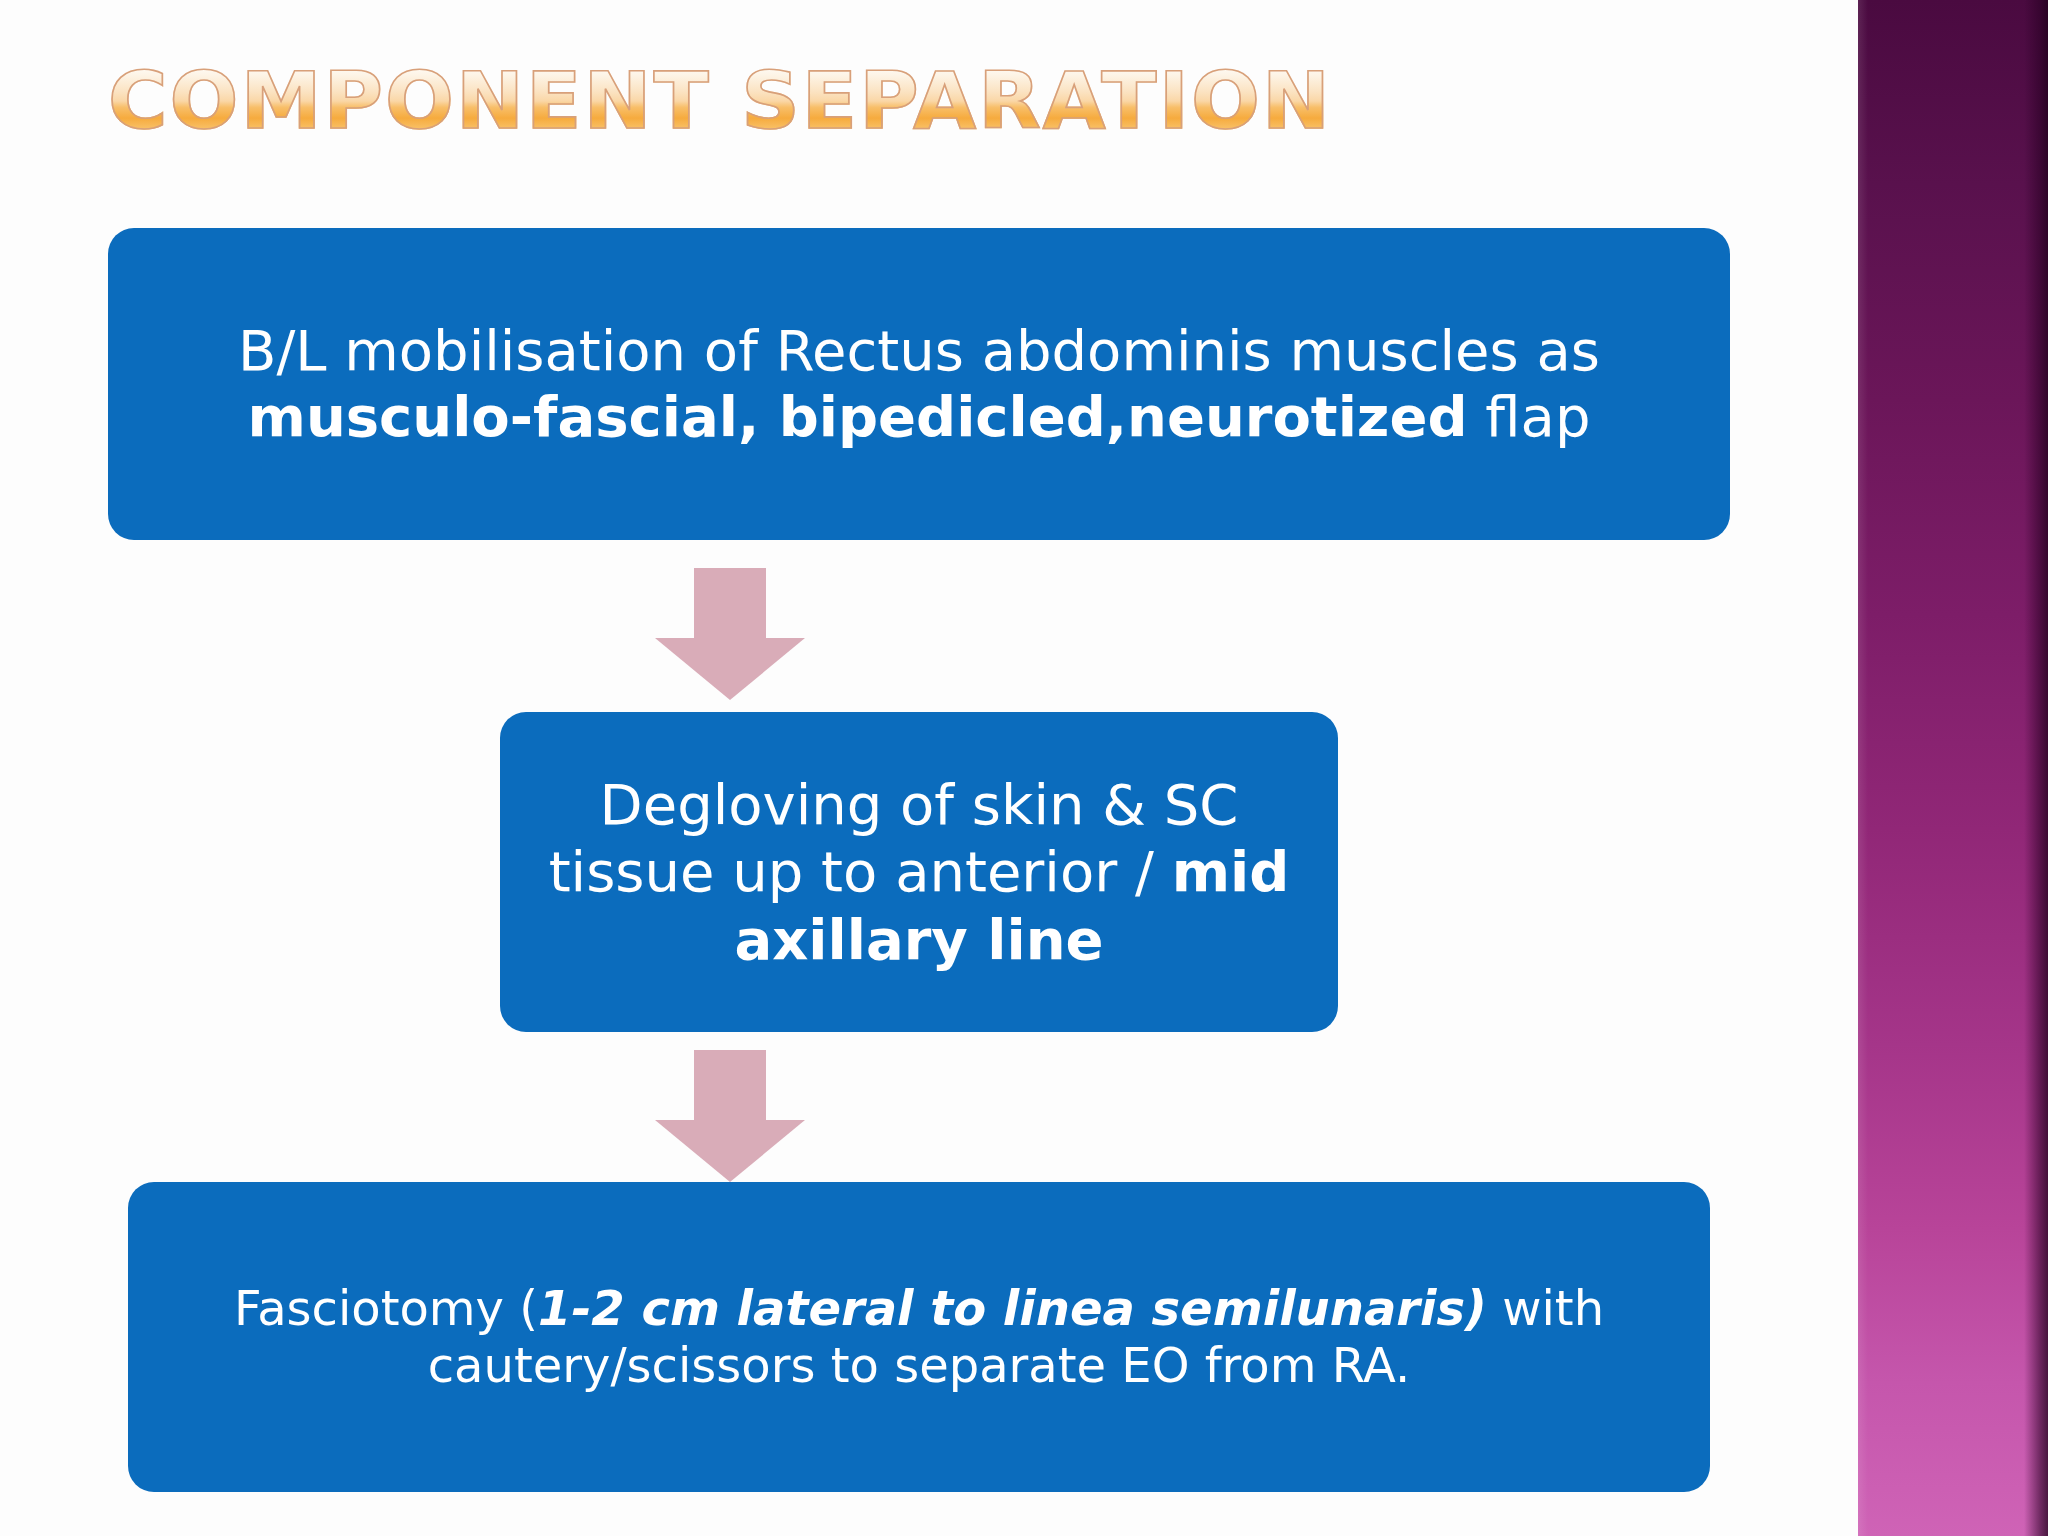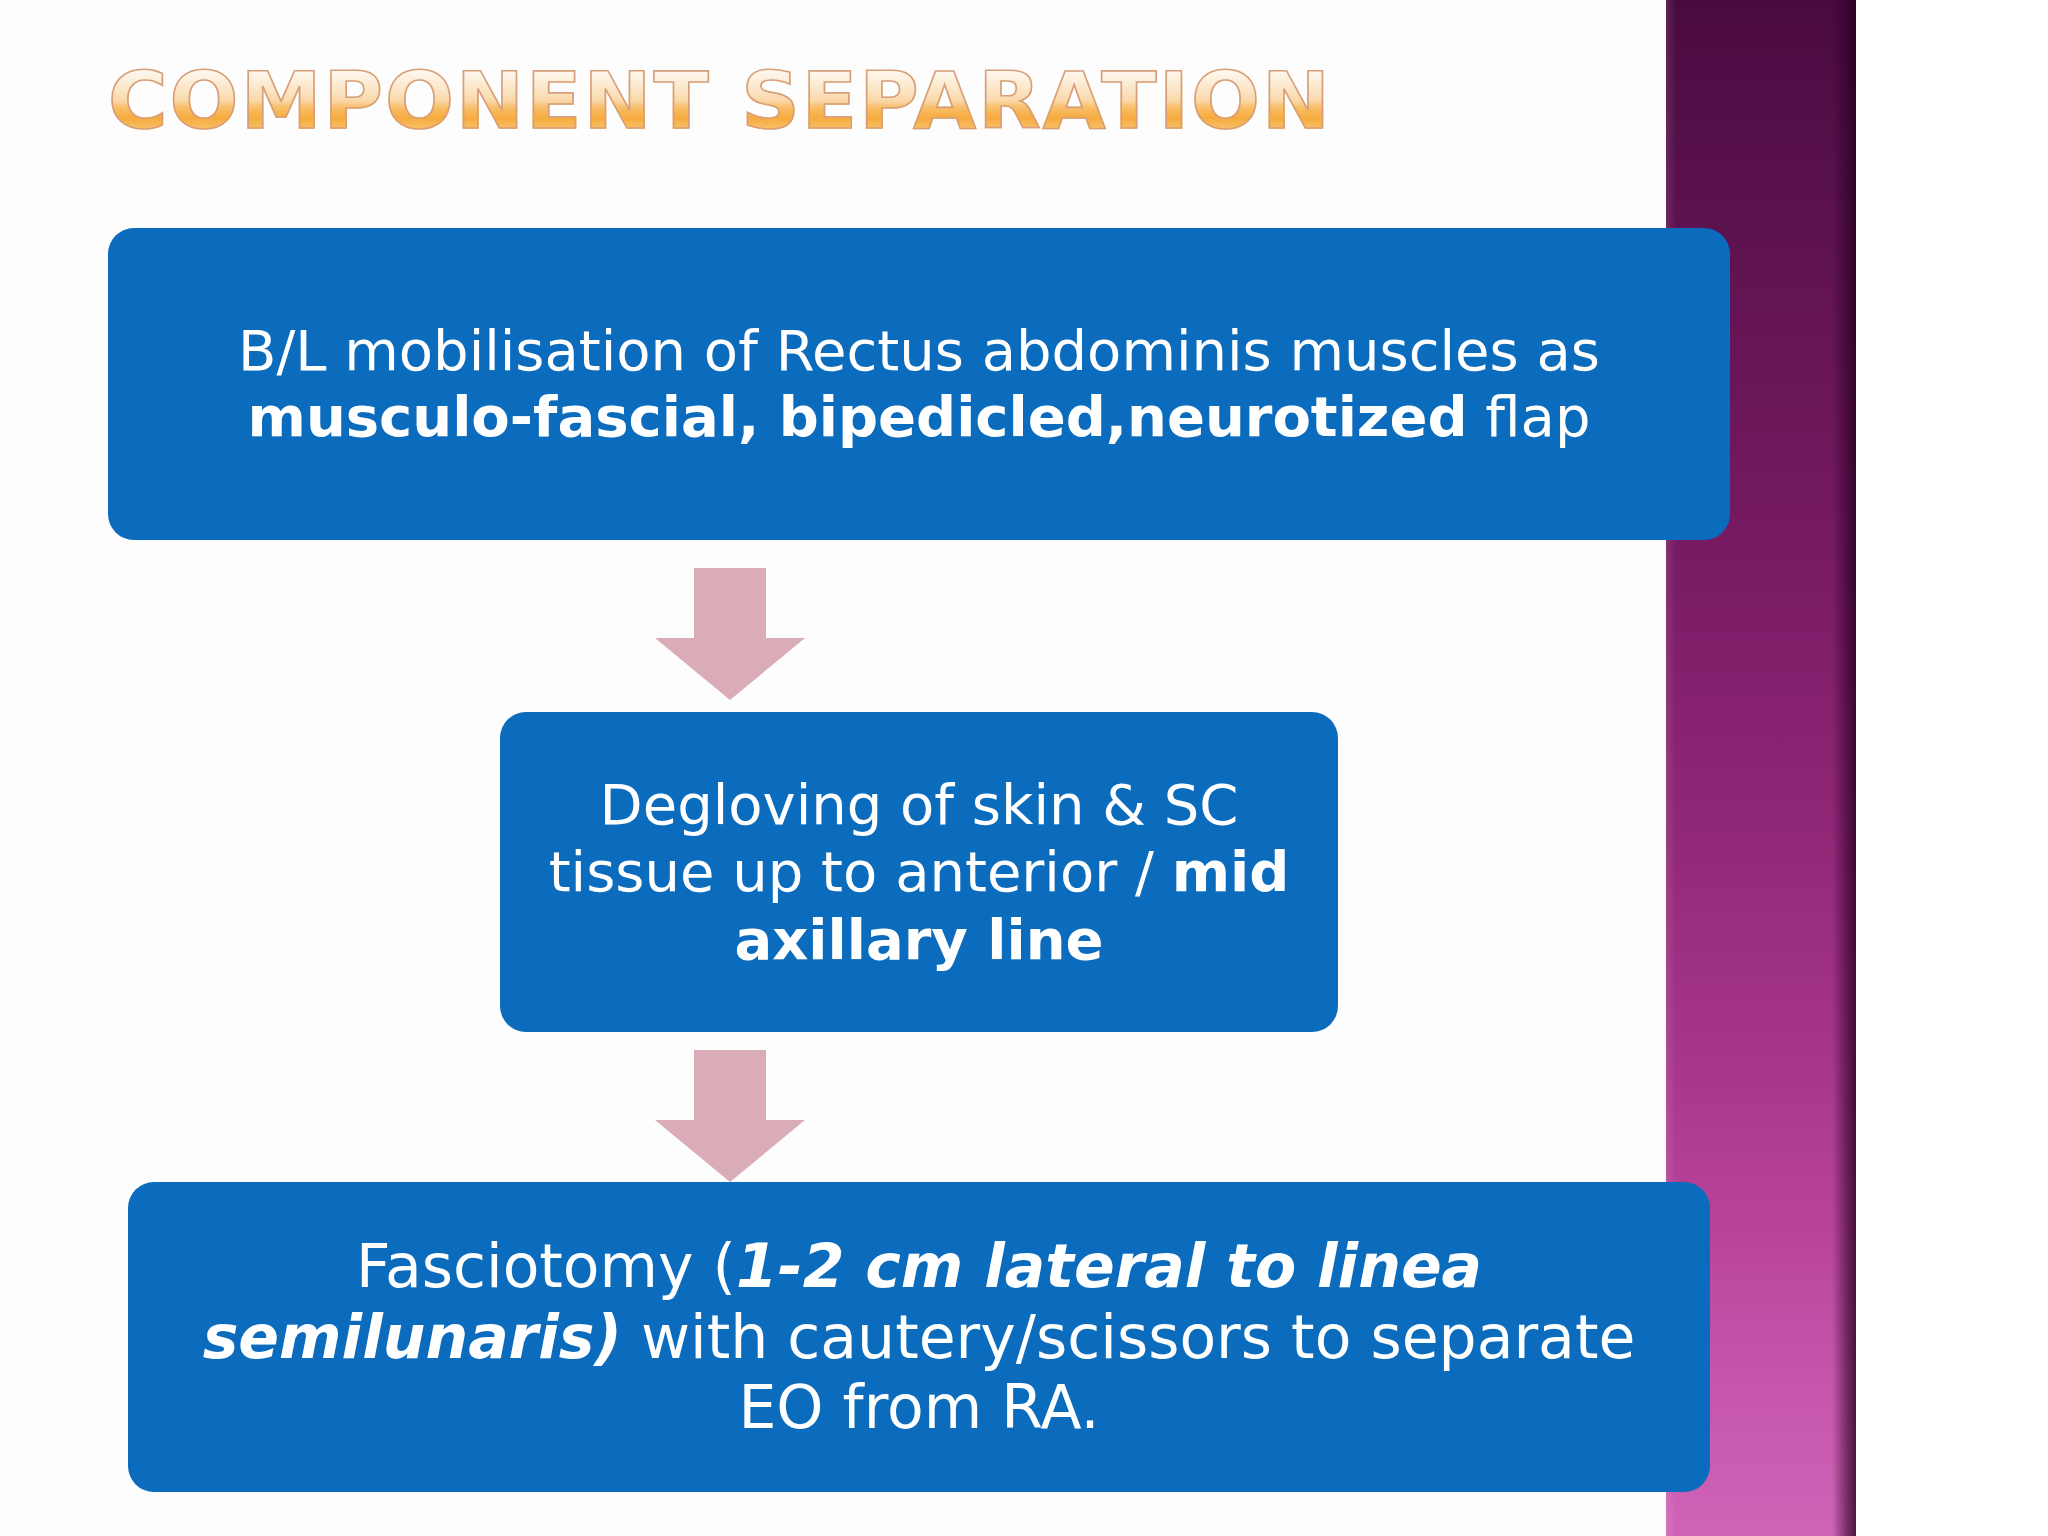--- a/index.html
+++ b/index.html
@@ -8,21 +8,21 @@
     background: #ffffff;
   }
   body {
     width: 2048px;
     height: 1536px;
     font-family: "DejaVu Sans", sans-serif;
     overflow: hidden;
   }
   .slide {
     position: relative;
-    width: 1856px;
+    width: 2048px;
     height: 1536px;
     background: #fdfdfd;
     overflow: hidden;
   }
 
   
   .side-band {
     position: absolute;
     top: 0;
     right: 0;
@@ -130,21 +130,21 @@
   }
   #box-2 p { font-size: 56px; line-height: 1.20; }
 
   #box-3 {
     left: 128px;
     top: 1182px;
     width: 1582px;
     height: 310px;
     padding: 0 24px;
   }
-  #box-3 p { font-size: 60px; line-height: 1.18; }
+  #box-3 p { font-size: 48px; line-height: 1.18; }
 
   
   .arrow {
     position: absolute;
     background: #d9acb8;
   }
   .arrow .shaft {
     position: absolute;
     left: 50%;
     top: 0;

